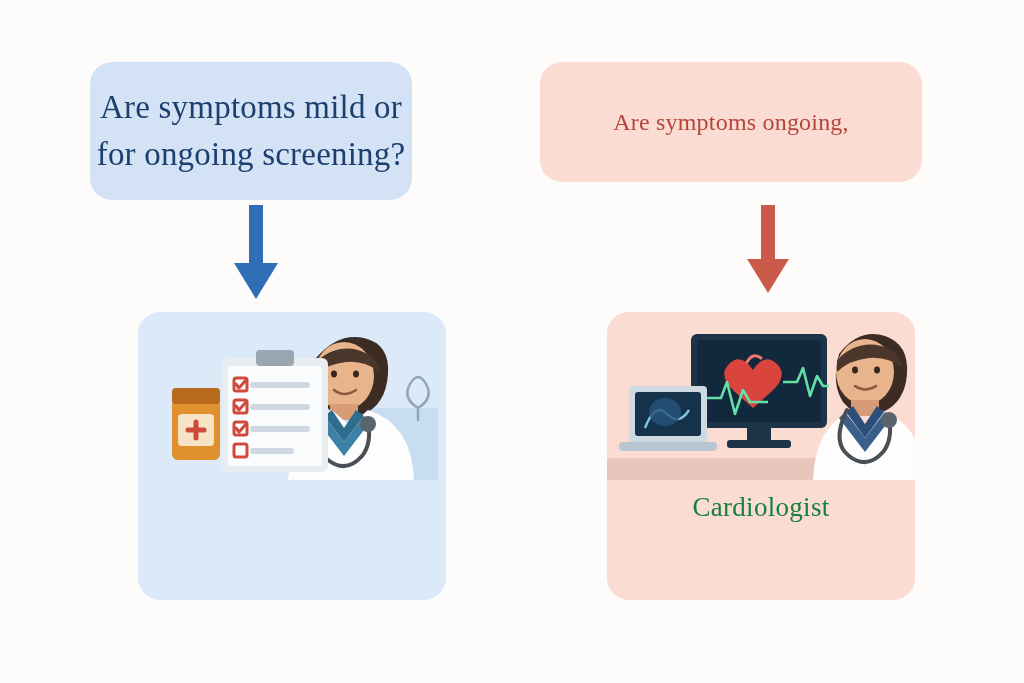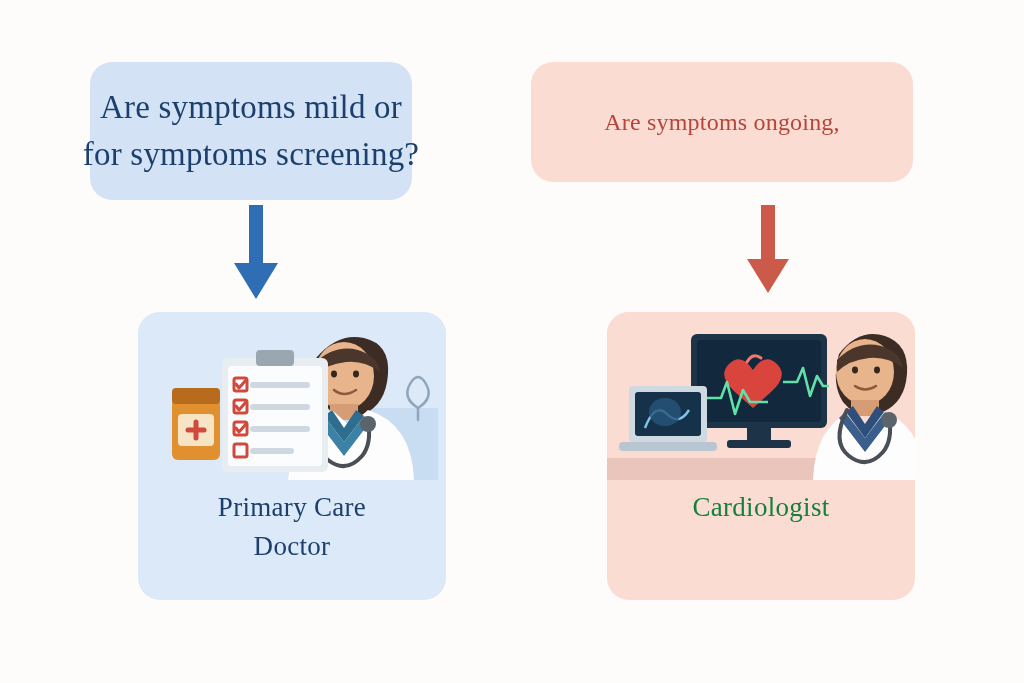--- a/index.html
+++ b/index.html
@@ -40,21 +40,21 @@
     border-radius: 22px;
     box-sizing: border-box;
     padding: 22px 18px;
     display: flex;
     flex-direction: column;
     align-items: center;
     justify-content: center;
     text-align: center;
   }
   .branch.right .question {
-    left: 19px;
+    left: 28px;
     width: 382px;
   }
   .question .qline {
     font-size: 33px;
     line-height: 1.42;
     letter-spacing: .2px;
     white-space: nowrap;
   }
   .branch.right .question .qline {
     font-size: 24px;
@@ -113,21 +113,21 @@
 </style>
 </head>
 <body>
 
 <div class="canvas">
 
   <div class="branch left">
 
     <div class="question">
       <div class="qline">Are symptoms mild or</div>
-      <div class="qline">for symptoms screening?</div>
+      <div class="qline">for ongoing screening?</div>
     </div>
 
     <div class="arrow">
       <svg width="60" height="100" viewBox="0 0 60 100">
         <rect x="23" y="0" width="14" height="62" fill="#2f6db5"></rect>
         <polygon points="8,58 52,58 30,94" fill="#2f6db5"></polygon>
       </svg>
     </div>
 
     <div class="card">
@@ -185,24 +185,20 @@
             <g stroke="#cf4a3c" stroke-width="5" stroke-linecap="round">
               <path d="M58 110 v16"></path>
               <path d="M50 118 h16"></path>
             </g>
 
             <path d="M272 72 q8 -14 16 0 q8 14 -8 24 q-16 -10 -8 -24 z" fill="none" stroke="#8fa6bd" stroke-width="2.5"></path>
             <path d="M280 96 v12" stroke="#8fa6bd" stroke-width="2.5" stroke-linecap="round"></path>
           </g>
         </svg>
       </div>
-      <div class="card-label">
-        <div class="cl">Primary Care</div>
-        <div class="cl">Doctor</div>
-      </div>
     </div>
   </div>
 
   <div class="branch right">
 
     <div class="question">
       <div class="qline">Are symptoms ongoing,</div>
     </div>
 
     <div class="arrow">

